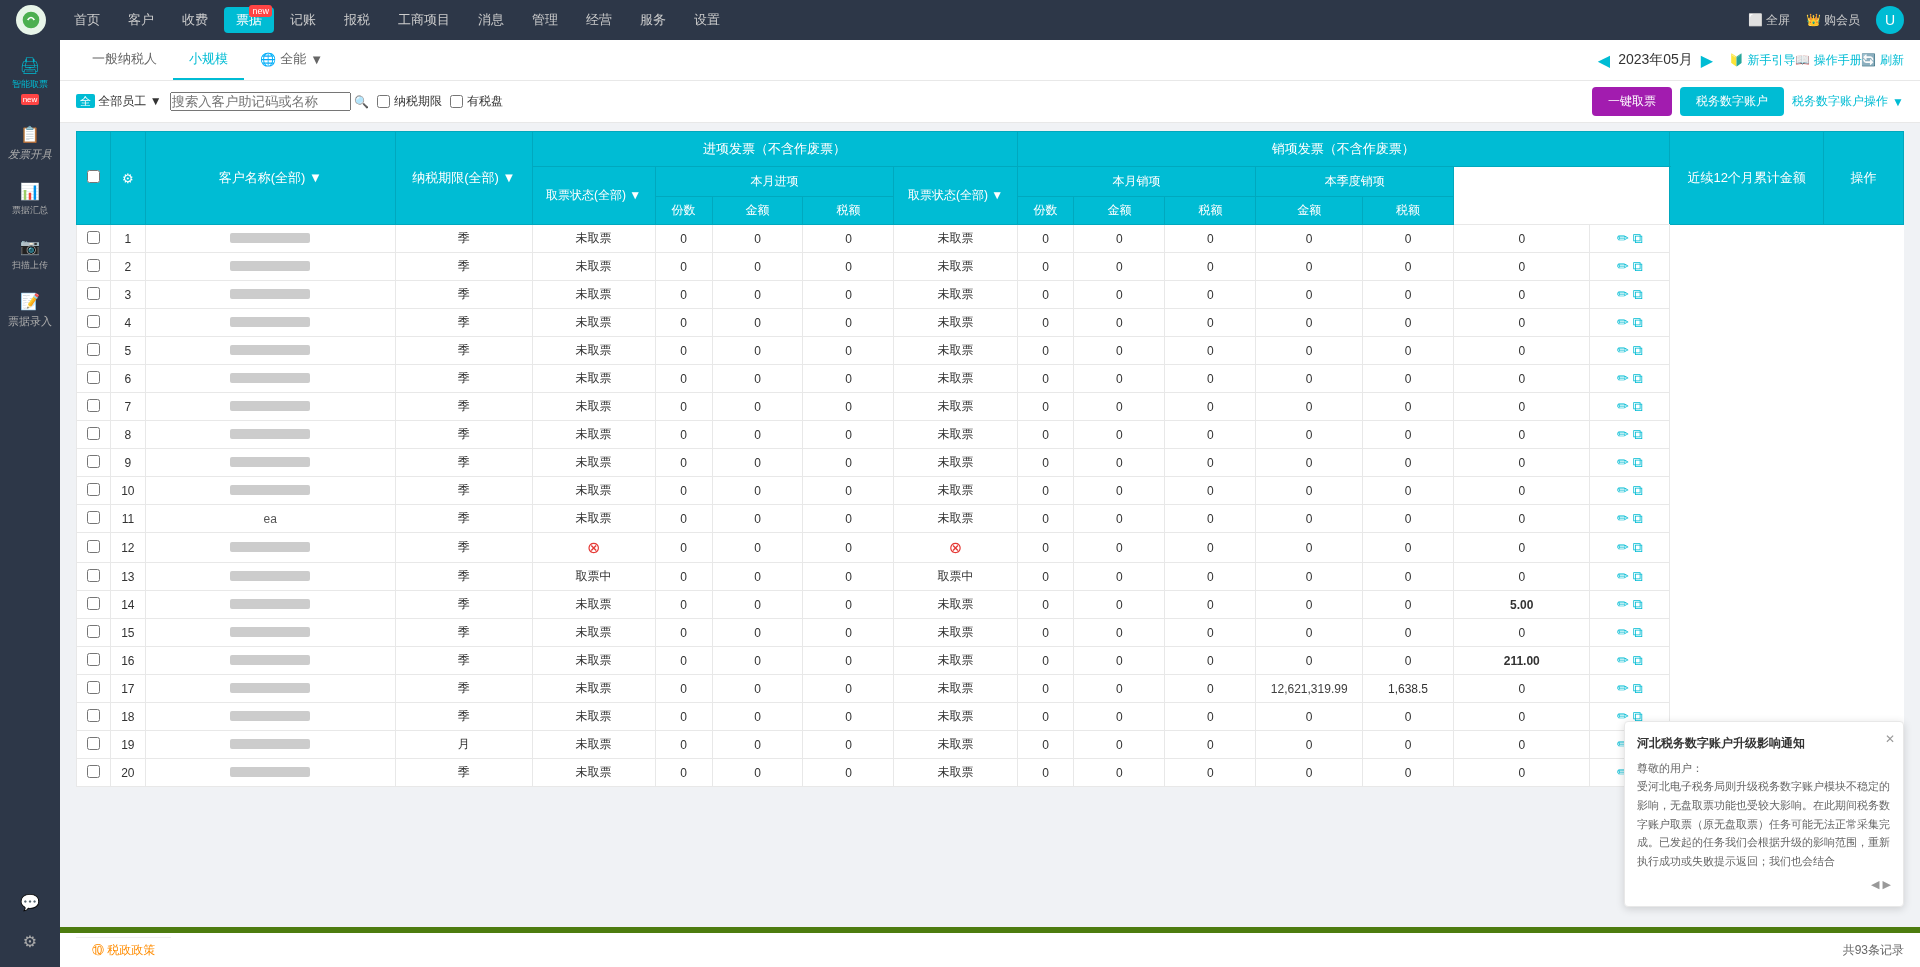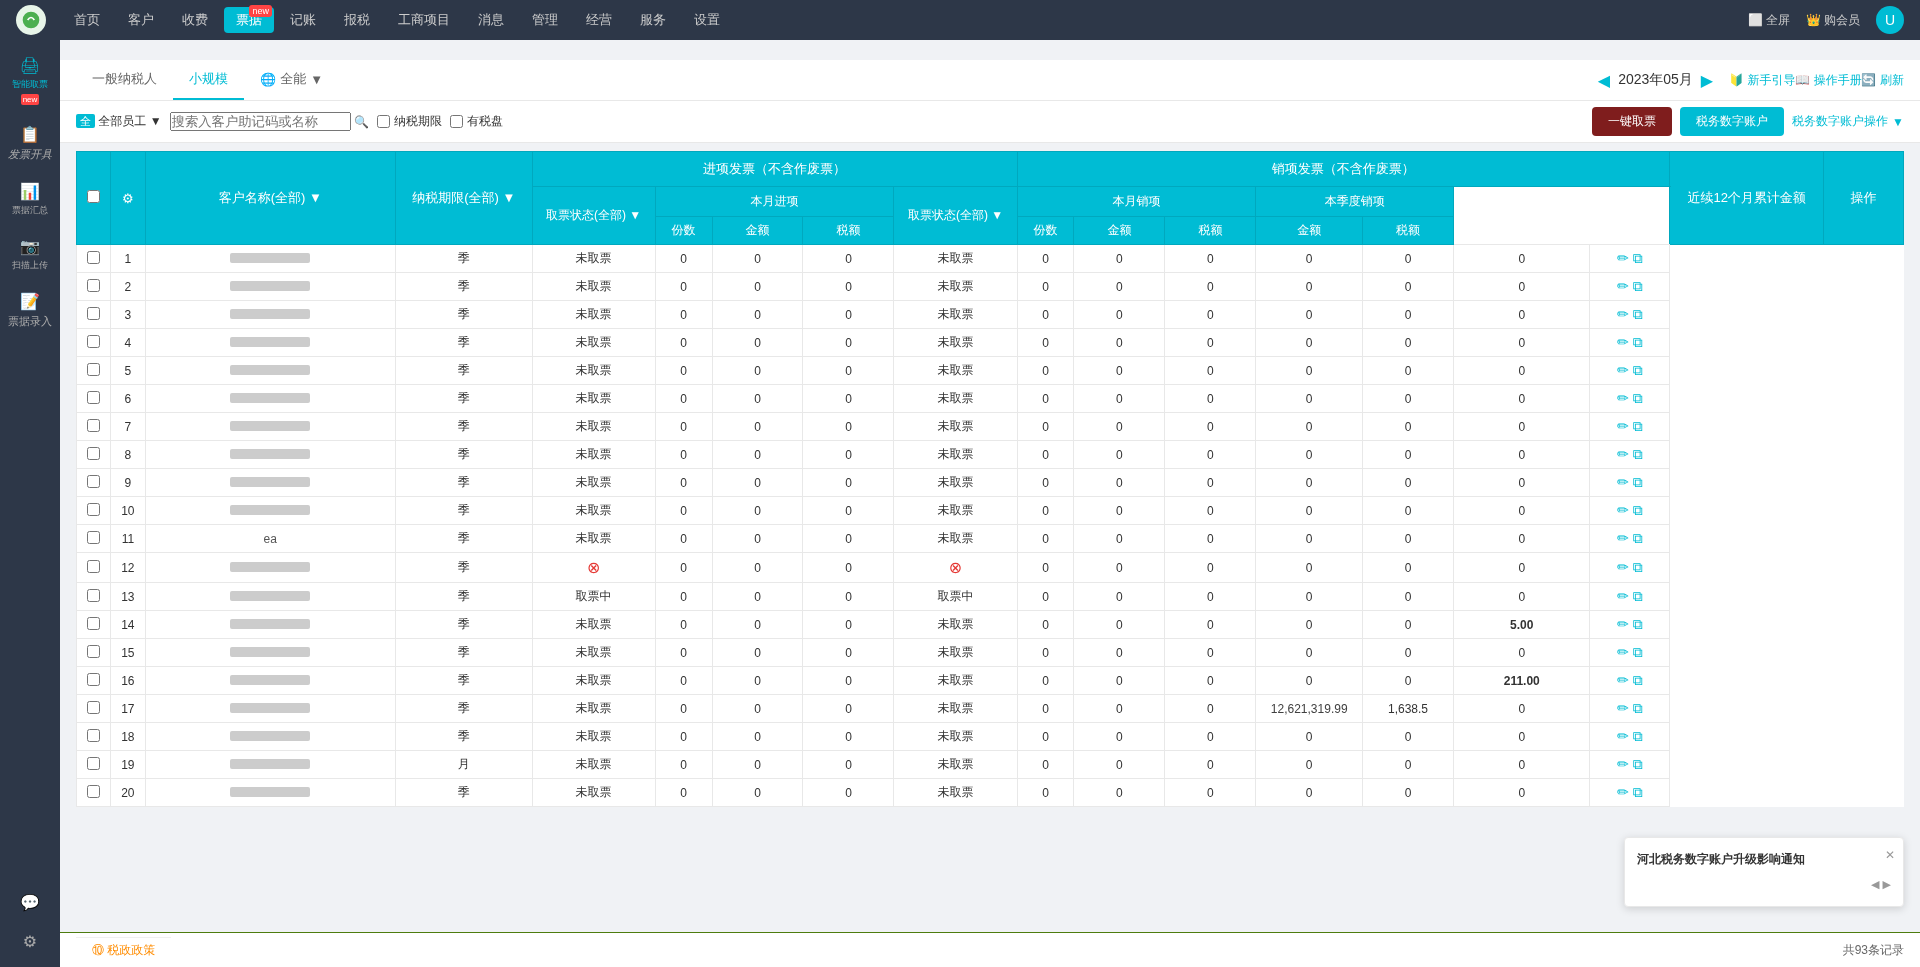--- a/index.html
+++ b/index.html
@@ -21,21 +21,21 @@
     .sidebar-item { display: flex; flex-direction: column; align-items: center; padding: 8px 4px; cursor: pointer; color: #aaa; font-size: 10px; border-radius: 4px; width: 54px; text-align: center; gap: 3px; }
     .sidebar-item.active { color: #00bcd4; }
     .sidebar-item .icon { font-size: 16px; }
     .sidebar-item .new-badge-s { background: #ff4444; color: #fff; font-size: 8px; padding: 1px 2px; border-radius: 2px; }
     .sidebar-bottom { margin-top: auto; }
 
     
     .main-content { flex: 1; display: flex; flex-direction: column; overflow: hidden; }
     .sub-tab { padding: 10px 16px; cursor: pointer; color: #666; font-size: 13px; border-bottom: 2px solid transparent; display: flex; align-items: center; gap: 4px; }
     .sub-tab.active { color: #00bcd4; border-bottom: 2px solid #00bcd4; }
-    .btn-primary { background: #7f1d1d; color: #fff; border: none; border-radius: 4px; padding: 6px 16px; font-size: 12px; cursor: pointer; }
+    .btn-primary { background: #a21caf; color: #fff; border: none; border-radius: 4px; padding: 6px 16px; font-size: 12px; cursor: pointer; }
     .btn-secondary { background: #00bcd4; color: #fff; border: none; border-radius: 4px; padding: 6px 16px; font-size: 12px; cursor: pointer; }
     .btn-text { color: #00bcd4; font-size: 12px; cursor: pointer; display: flex; align-items: center; gap: 4px; }
     .period-btn { background: none; border: none; cursor: pointer; color: #00bcd4; font-size: 16px; }
 
     
     .table-area { flex: 1; overflow: auto; padding: 8px 16px 8px; }
     .data-table { width: 100%; border-collapse: collapse; background: #fff; font-size: 12px; }
     .data-table th { background: #00bcd4; color: #fff; padding: 6px 8px; text-align: center; border: 1px solid #00a8be; white-space: nowrap; font-weight: normal; }
     .data-table td { padding: 5px 8px; text-align: center; border: 1px solid #e8e8e8; color: #333; white-space: nowrap; }
     .checkbox-cell { width: 30px; }
@@ -130,21 +130,21 @@
     <div class="sidebar-item sidebar-bottom">
       <span class="icon">💬</span>
     </div>
     <div class="sidebar-item">
       <span class="icon">⚙</span>
     </div>
   </div>
 
   <div class="main-content">
 
-    <div style="background:#fff; border-bottom:1px solid #e8e8e8; display:flex; align-items:center; padding: 0 16px; margin-top: 20px;">
+    <div style="background:#fff; border-bottom:1px solid #e8e8e8; display:flex; align-items:center; padding: 0 16px;">
       <div class="sub-tab">一般纳税人</div>
       <div class="sub-tab active">小规模</div>
       <div class="sub-tab" style="display:flex;align-items:center;gap:4px;">
         <span>🌐</span>
         <span>全能</span>
         <span>▼</span>
       </div>
       <div style="margin-left: auto; display:flex; align-items:center; gap:8px;">
         <button class="period-btn">◀</button>
         <span style="font-size:14px; color:#333;">2023年05月</span>
@@ -1046,26 +1046,30 @@
         <div class="action-icons">
           <span class="action-icon">✏</span>
           <span class="action-icon">⧉</span>
         </div>
       </td>
     </tr>
           </tbody>
       </table>
     </div>
 
-    <div style="display:flex; align-items:center; padding:4px 16px; background:#fff; border-top:1px solid #4d7c0f; gap:16px;">
+    <div style="display:flex; align-items:center; padding:4px 16px; background:#fff; border-top:6px solid #4d7c0f; gap:16px;">
       <div class="tax-policy">⑩ 税政政策</div>
       <div style="margin-left:auto; font-size:12px; color:#666;">共93条记录</div>
     </div>
   </div>
 </div>
 
 <div class="notification-box">
   <div class="notification-close">✕</div>
   <div class="notification-header">河北税务数字账户升级影响通知</div>
+  <div style="font-size:11px; color:#666; line-height:1.7;">
+    尊敬的用户：<br>
+    受河北电子税务局则升级税务数字账户模块不稳定的影响，无盘取票功能也受较大影响。在此期间税务数字账户取票（原无盘取票）任务可能无法正常采集完成。已发起的任务我们会根据升级的影响范围，重新执行成功或失败提示返回；我们也会结合
+  </div>
   <div style="text-align:right; margin-top:4px;">
     <span style="font-size:11px; color:#999;">◀ ▶</span>
   </div>
 </div>
 
 </body></html>

